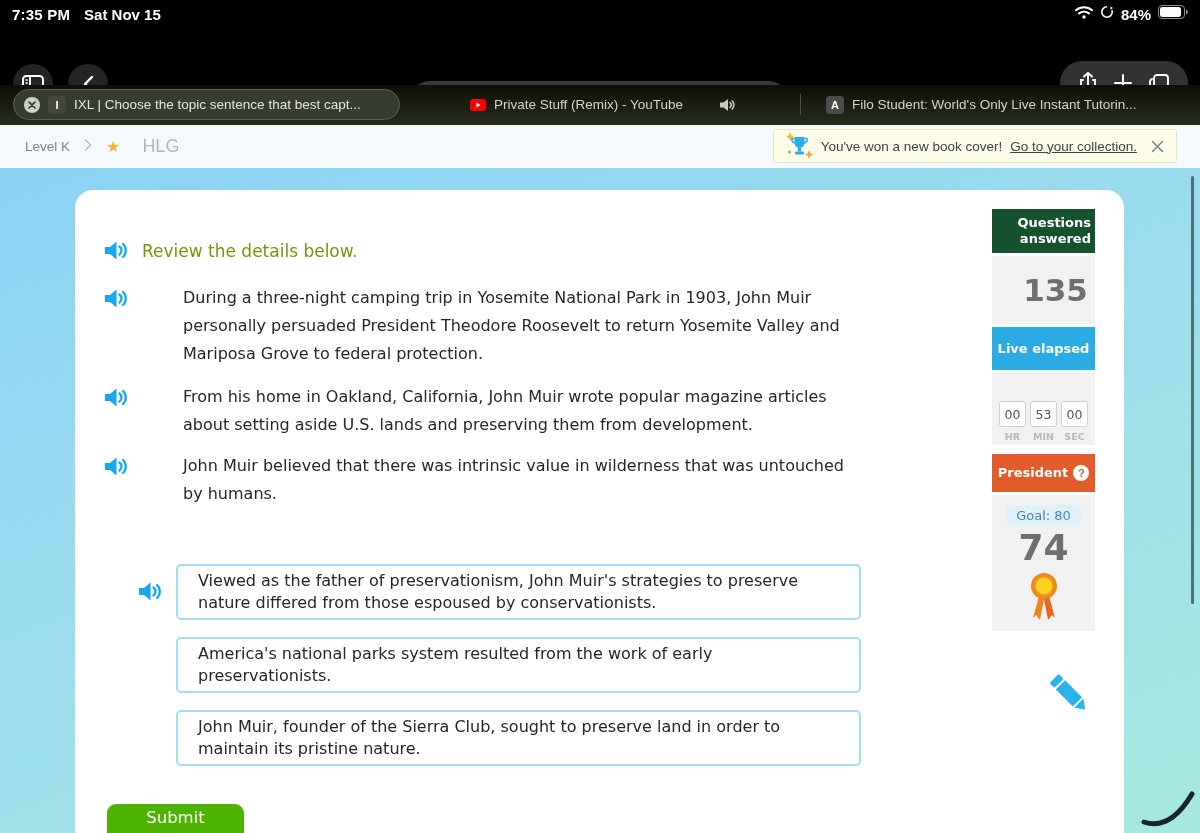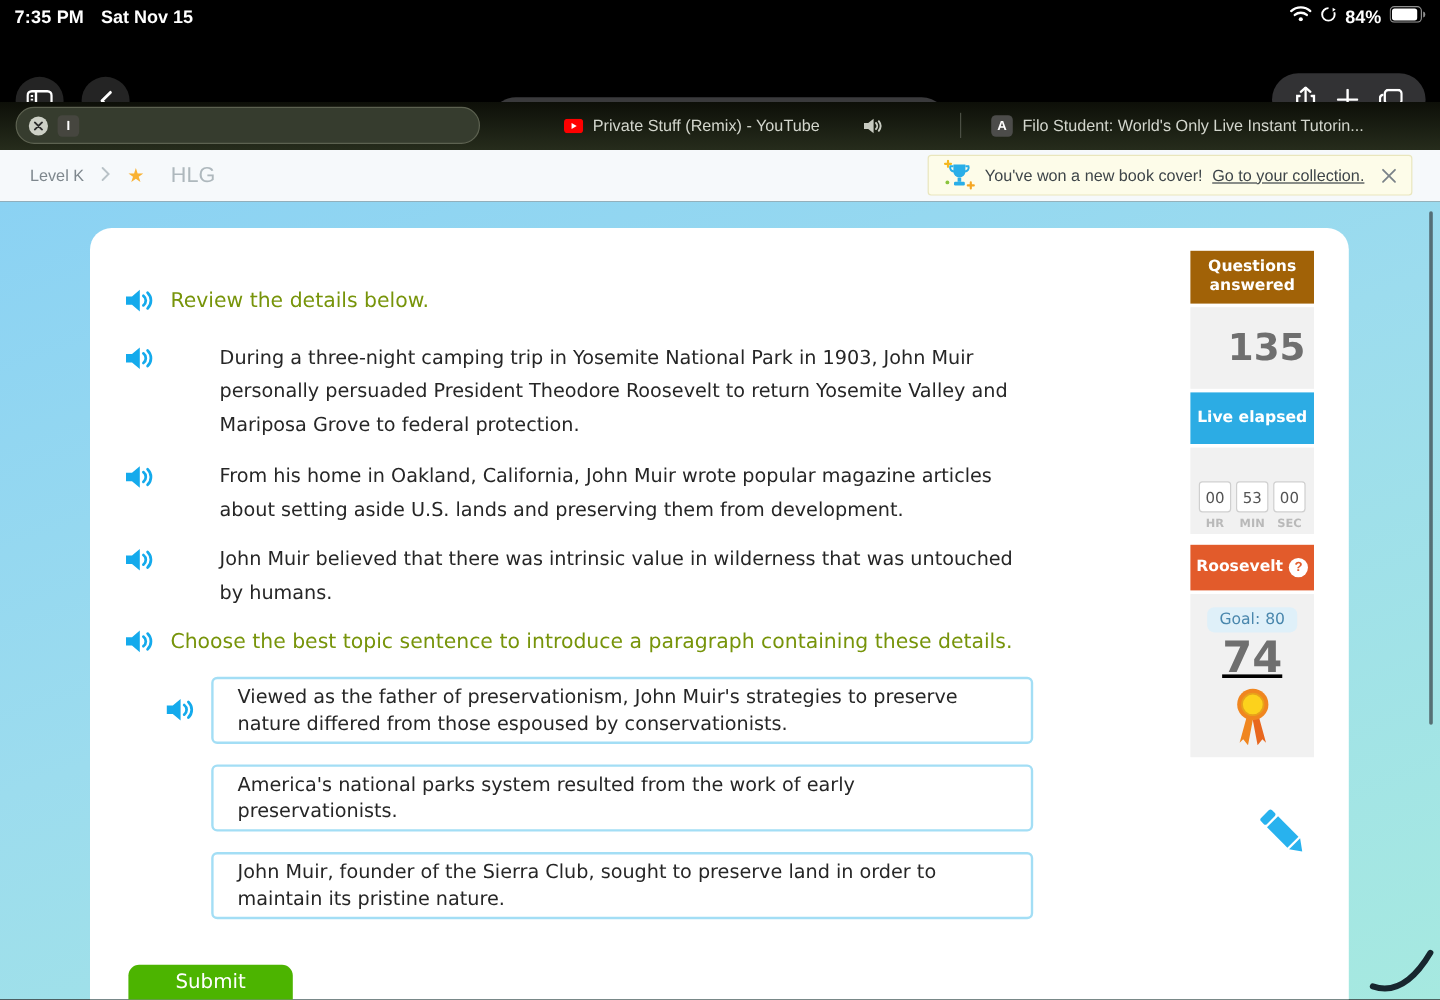--- a/index.html
+++ b/index.html
@@ -73,37 +73,37 @@
 
   .submit-btn { position:absolute; left:32px; top:614px; width:137px; height:30px;
                 background:#4cb400; color:#fff; border:none; border-radius:9px 9px 0 0;
                 font-size:16.5px; font-family:"DejaVu Sans", sans-serif; padding-bottom:4px; }
 
   
   .stats { position:absolute; left:917px; top:19px; width:103px; font-family:"DejaVu Sans", sans-serif; }
   .stat-head { width:100%; color:#fff; font-size:13px; font-weight:700; text-align:center;
                display:flex; align-items:center; justify-content:center; line-height:16px;
                padding:6px 4px; min-height:43px; margin-bottom:3px; }
-  .head-green { background:#a16207; }
+  .head-green { background:#14532d;text-align:right; }
   .head-blue { background:#2cace4; }
   .head-orange { background:#e25b2b; min-height:38px; gap:5px; }
   .stat-val { width:100%; background:#f1f1f1; margin-bottom:3px; text-align:center; }
   .big-num { color:#6f6f6f; font-weight:700; }
   .qa-val { height:68px; display:flex; align-items:center; justify-content:center; font-size:31px;padding-left:24px; }
   .timer-area { height:72px; padding-top:28px; }
   .timer-boxes { display:flex; justify-content:center; gap:4px; }
   .t-box { width:27px; height:26px; background:#fff; border:1px solid #cfcfcf; border-radius:3px;
            font-size:12.5px; color:#555; display:flex; align-items:center; justify-content:center; }
   .timer-units { display:flex; justify-content:center; gap:4px; margin-top:4px; }
   .t-unit { width:27px; text-align:center; font-size:9.5px; font-weight:700; color:#b9b9b9; }
   .ss-gap { height:6px; }
   .ss-help { width:16px; height:16px; border-radius:50%; background:#fff; color:#e25b2b;
              font-size:11px; font-weight:700; display:flex; align-items:center; justify-content:center;
              border:none; flex:0 0 auto; }
-  .ss-area { height:136px; padding-top:10px;text-decoration:underline; }
+  .ss-area { height:136px; padding-top:10px; }
   .goal-pill { display:inline-block; background:#dff0f9; color:#4a87ad; font-size:13px;
                padding:3px 10px; border-radius:6px; }
   .ss-num { font-size:36px; margin-top:1px; }
 
   .pencil-btn { position:absolute; left:975px; top:478px; width:50px; height:48px;
                 background:none; border:none; padding:0; }
 
   .scrollbar { position:absolute; left:1191px; top:8px; width:3px; height:428px;
                background:rgba(60,72,78,.75); border-radius:2px; }
   .pen-stroke { position:absolute; left:1140px; top:620px; }
@@ -211,20 +211,21 @@
     </div>
 
     <div class="tabrow">
       <div class="tab active">
         <button class="tab-close">
           <svg width="8" height="8" viewBox="0 0 8 8">
               <path d="M1 1 L7 7 M7 1 L1 7" stroke="#2c2c2c" stroke-width="1.6" stroke-linecap="round"></path>
             </svg>
         </button>
         <span class="favicon">I</span>
+        <span>IXL | Choose the topic sentence that best capt...</span>
       </div>
       <div class="tab" style="left:470px">
         <span style="display:flex">
           <svg width="16" height="12" viewBox="0 0 16 12">
               <rect width="16" height="12" rx="3" fill="#ff0000"></rect>
               <path d="M6.3 3.4 L10.6 6 L6.3 8.6 Z" fill="#fff"></path>
             </svg>
         </span>
         <span>Private Stuff (Remix) - YouTube</span>
         <span style="margin-left:28px; display:flex">
@@ -313,30 +314,20 @@
       <button class="spk detail-icon" style="top:266px">
         <svg width="25" height="21" viewBox="0 0 25 21">
             <path d="M1 7h5l6.5-5.5v18L6 14H1z" fill="#14aaec"></path>
             <path d="M15.5 6.5a5 5 0 0 1 0 8" fill="none" stroke="#14aaec" stroke-width="2.3" stroke-linecap="round"></path>
             <path d="M19 4a9 9 0 0 1 0 13" fill="none" stroke="#14aaec" stroke-width="2.3" stroke-linecap="round"></path>
           </svg>
       </button>
       <div class="detail-text" style="top:262px">John Muir believed that there was intrinsic value in wilderness that was untouched
 by humans.</div>
 
-      <div class="row-instr" style="top:334px">
-        <button class="spk">
-          <svg width="25" height="21" viewBox="0 0 25 21">
-              <path d="M1 7h5l6.5-5.5v18L6 14H1z" fill="#14aaec"></path>
-              <path d="M15.5 6.5a5 5 0 0 1 0 8" fill="none" stroke="#14aaec" stroke-width="2.3" stroke-linecap="round"></path>
-              <path d="M19 4a9 9 0 0 1 0 13" fill="none" stroke="#14aaec" stroke-width="2.3" stroke-linecap="round"></path>
-            </svg>
-        </button>
-        <span class="instr-text">Choose the best topic sentence to introduce a paragraph containing these details.</span>
-      </div>
 
       <button class="spk opt-spk" style="top:391px">
         <svg width="25" height="21" viewBox="0 0 25 21">
             <path d="M1 7h5l6.5-5.5v18L6 14H1z" fill="#14aaec"></path>
             <path d="M15.5 6.5a5 5 0 0 1 0 8" fill="none" stroke="#14aaec" stroke-width="2.3" stroke-linecap="round"></path>
             <path d="M19 4a9 9 0 0 1 0 13" fill="none" stroke="#14aaec" stroke-width="2.3" stroke-linecap="round"></path>
           </svg>
       </button>
       <button class="opt" style="top:374px">Viewed as the father of preservationism, John Muir's strategies to preserve
 nature differed from those espoused by conservationists.</button>
@@ -358,21 +349,21 @@
             <span class="t-box">00</span>
           </div>
           <div class="timer-units">
             <span class="t-unit">HR</span>
             <span class="t-unit">MIN</span>
             <span class="t-unit">SEC</span>
           </div>
         </div>
         <div class="ss-gap"></div>
         <div class="stat-head head-orange">
-          <span>Roosevelt</span>
+          <span>President</span>
           <button class="ss-help">?</button>
         </div>
         <div class="stat-val ss-area">
           <span class="goal-pill">Goal: 80</span>
           <div class="big-num ss-num">74</div>
           <span style="display:inline-block;margin-top:4px">
             <svg width="34" height="52" viewBox="0 0 34 52">
               <polygon points="12,24 17,27 13,48 9,43 6,46" fill="#f0861f"></polygon>
               <polygon points="22,24 17,27 21,48 25,43 28,46" fill="#e8671f"></polygon>
               <circle cx="17" cy="14" r="13" fill="#f0861f"></circle>

